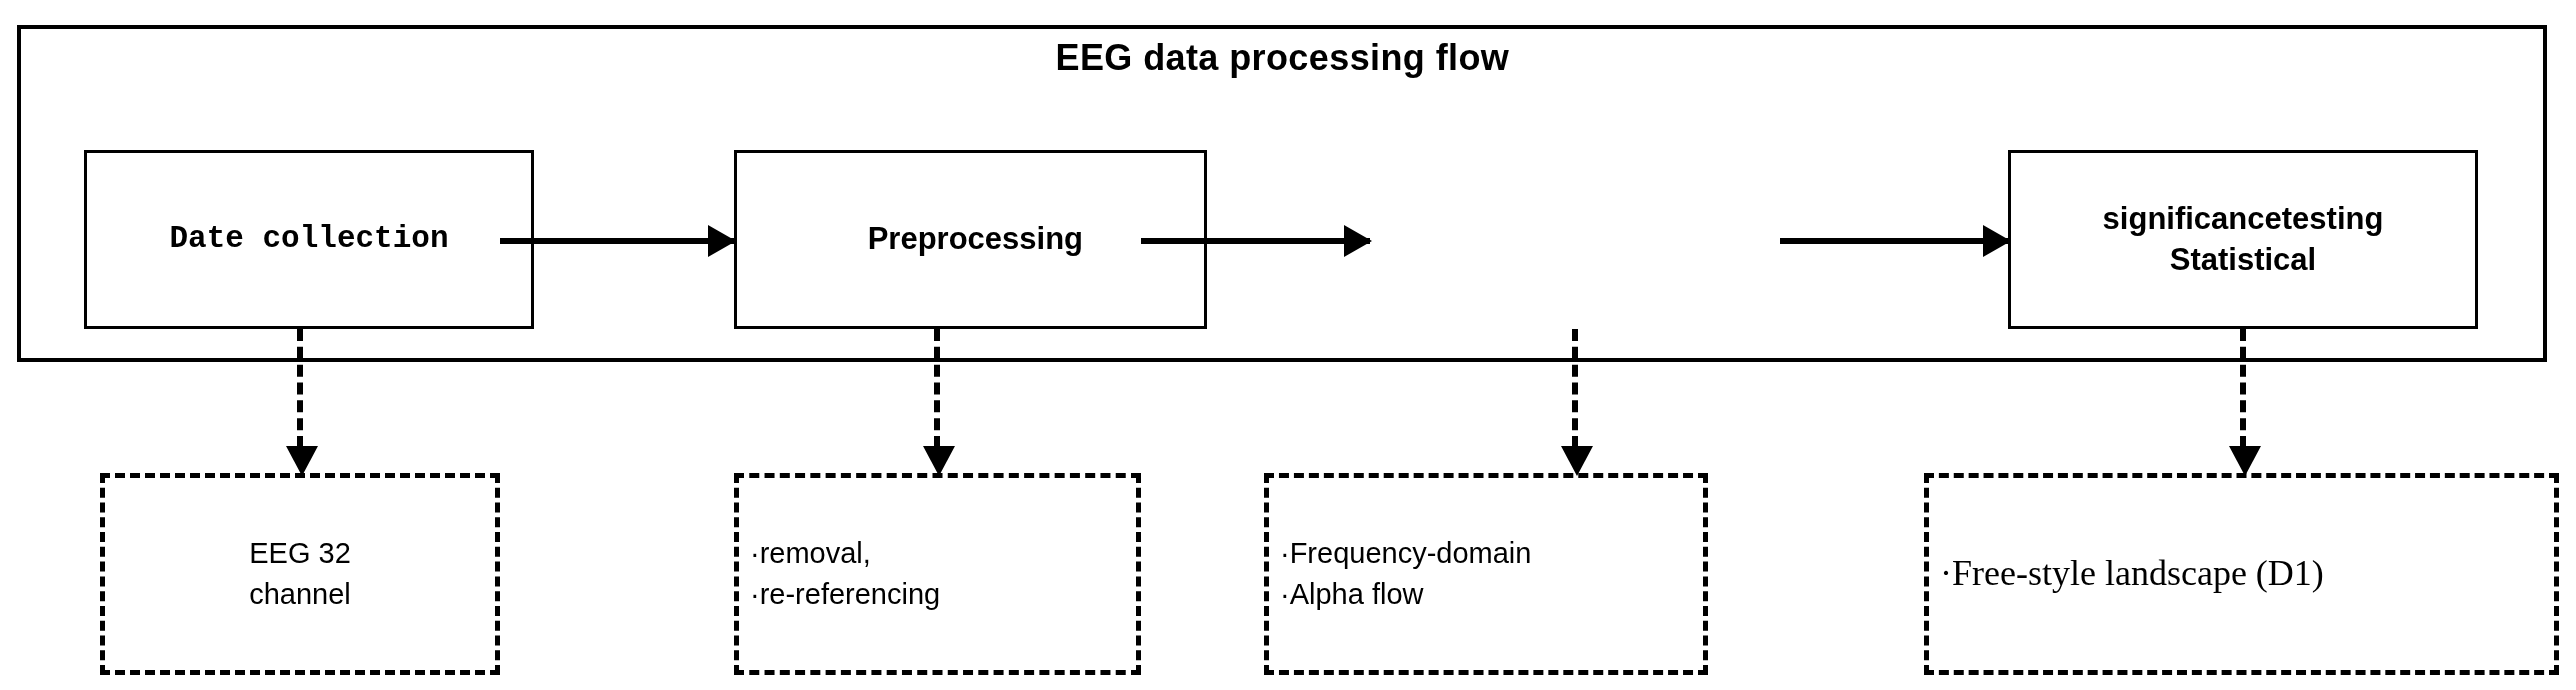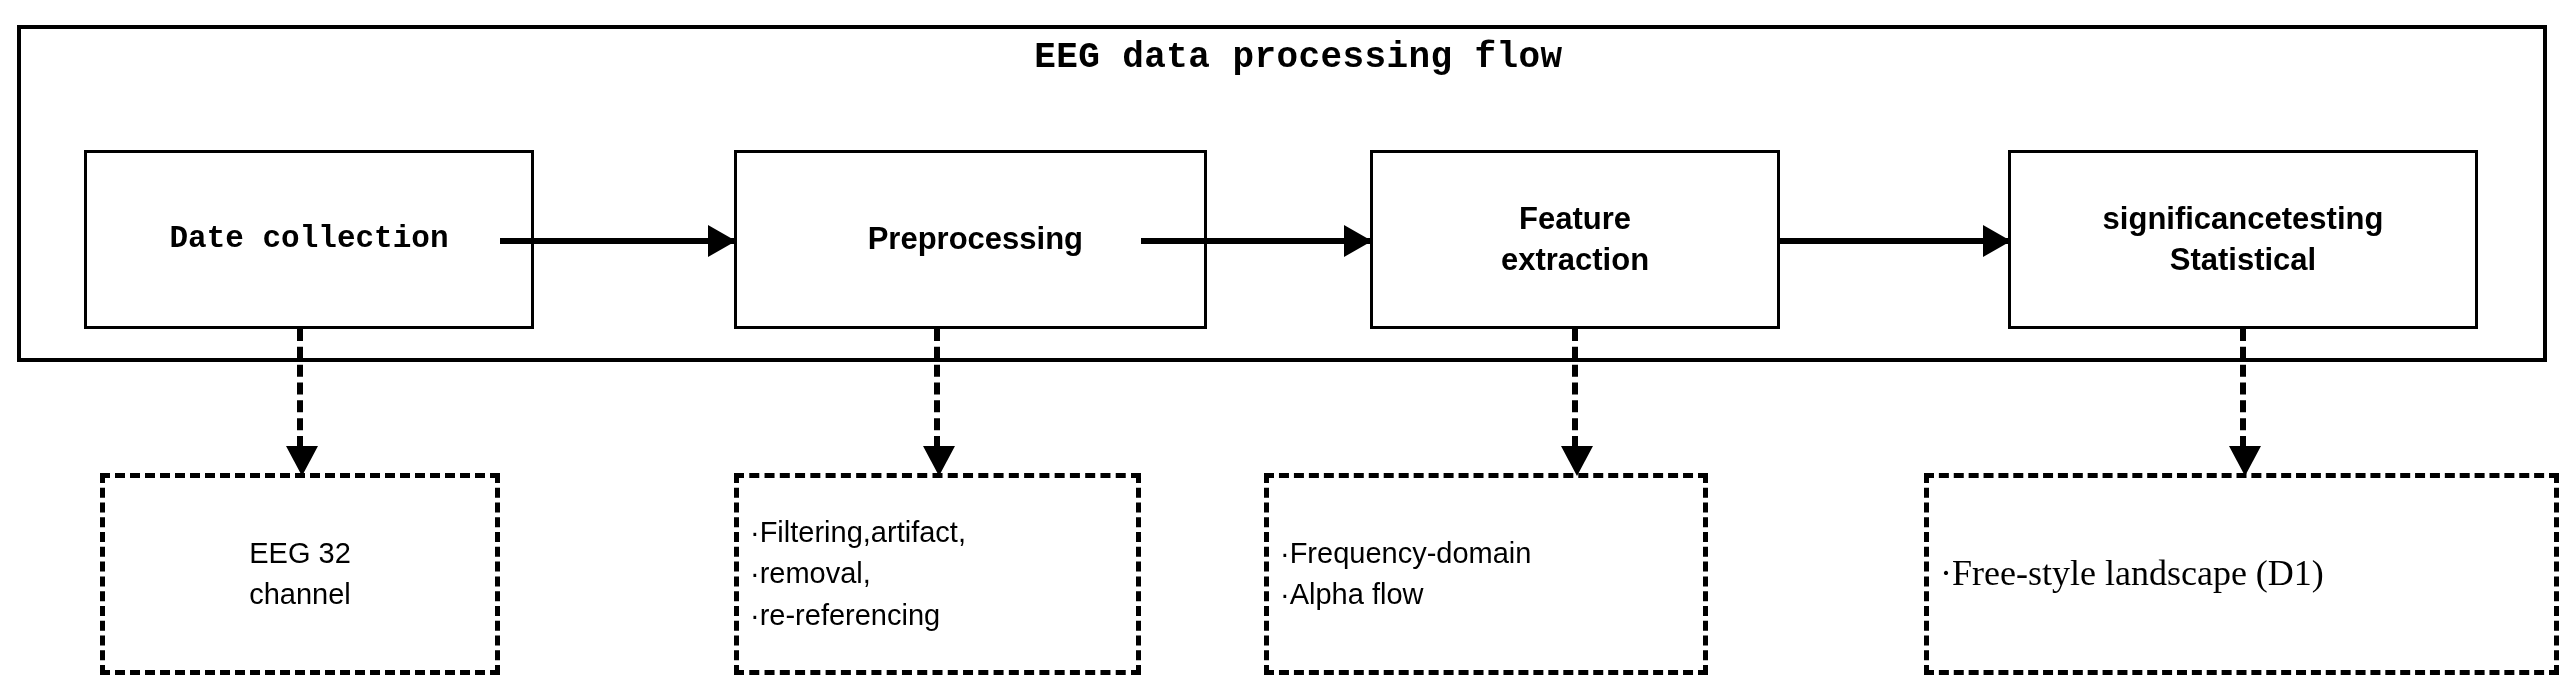--- a/index.html
+++ b/index.html
@@ -8,22 +8,22 @@
   .stage{position:absolute;left:0;top:0;width:2576px;height:690px;}
 
   
   .outer-frame{
     position:absolute;left:17.4px;top:25px;width:2530px;height:337px;
     border:4px solid #000;box-sizing:border-box;background:transparent;
   }
   .diagram-title{
     position:absolute;left:17.4px;top:33px;width:2530px;height:49px;
     display:flex;align-items:center;justify-content:center;
-    font-family:Liberation Mono, monospace;font-weight:bold;font-size:36px;
-    letter-spacing:0.4px;white-space:nowrap;padding-left:16px;
+    font-family:Liberation Sans, sans-serif;font-weight:bold;font-size:36px;
+    letter-spacing:0.4px;white-space:nowrap;
   }
 
   
   .stage-box{
     position:absolute;top:150px;height:179px;
     border:3.2px solid #000;box-sizing:border-box;background:#fff;
     display:flex;align-items:center;justify-content:center;text-align:center;
     font-weight:bold;font-size:31px;line-height:1.30;
     padding:0 6.3px;
   }
@@ -87,26 +87,20 @@
       <span class="ln">Date collection</span>
     </div>
   </div>
 
   <div class="stage-box" id="box-2">
     <div>
       <span class="ln">Preprocessing</span>
     </div>
   </div>
 
-  <div class="stage-box" id="box-3">
-    <div>
-      <span class="ln">Feature</span>
-      <span class="ln">extraction</span>
-    </div>
-  </div>
 
   <div class="stage-box" id="box-4">
     <div>
       <span class="ln">significancetesting</span>
       <span class="ln">Statistical</span>
     </div>
   </div>
 
   <div class="h-arrow" id="arrow-1-2">
     <span class="shaft"></span>
@@ -133,21 +127,20 @@
   <div class="v-drop" id="drop-4">
     <span class="vhead"></span>
   </div>
 
   <div class="detail-box centered" id="detail-1">
     <span class="ln">EEG 32</span>
     <span class="ln">channel</span>
   </div>
 
   <div class="detail-box listed" id="detail-2">
-    <span class="ln">·Filtering,artifact,</span>
     <span class="ln">·removal,</span>
     <span class="ln">·re-referencing</span>
   </div>
 
   <div class="detail-box listed" id="detail-3">
     <span class="ln">·Frequency-domain</span>
     <span class="ln">·Alpha flow</span>
   </div>
 
   <div class="detail-box listed serif" id="detail-4">

